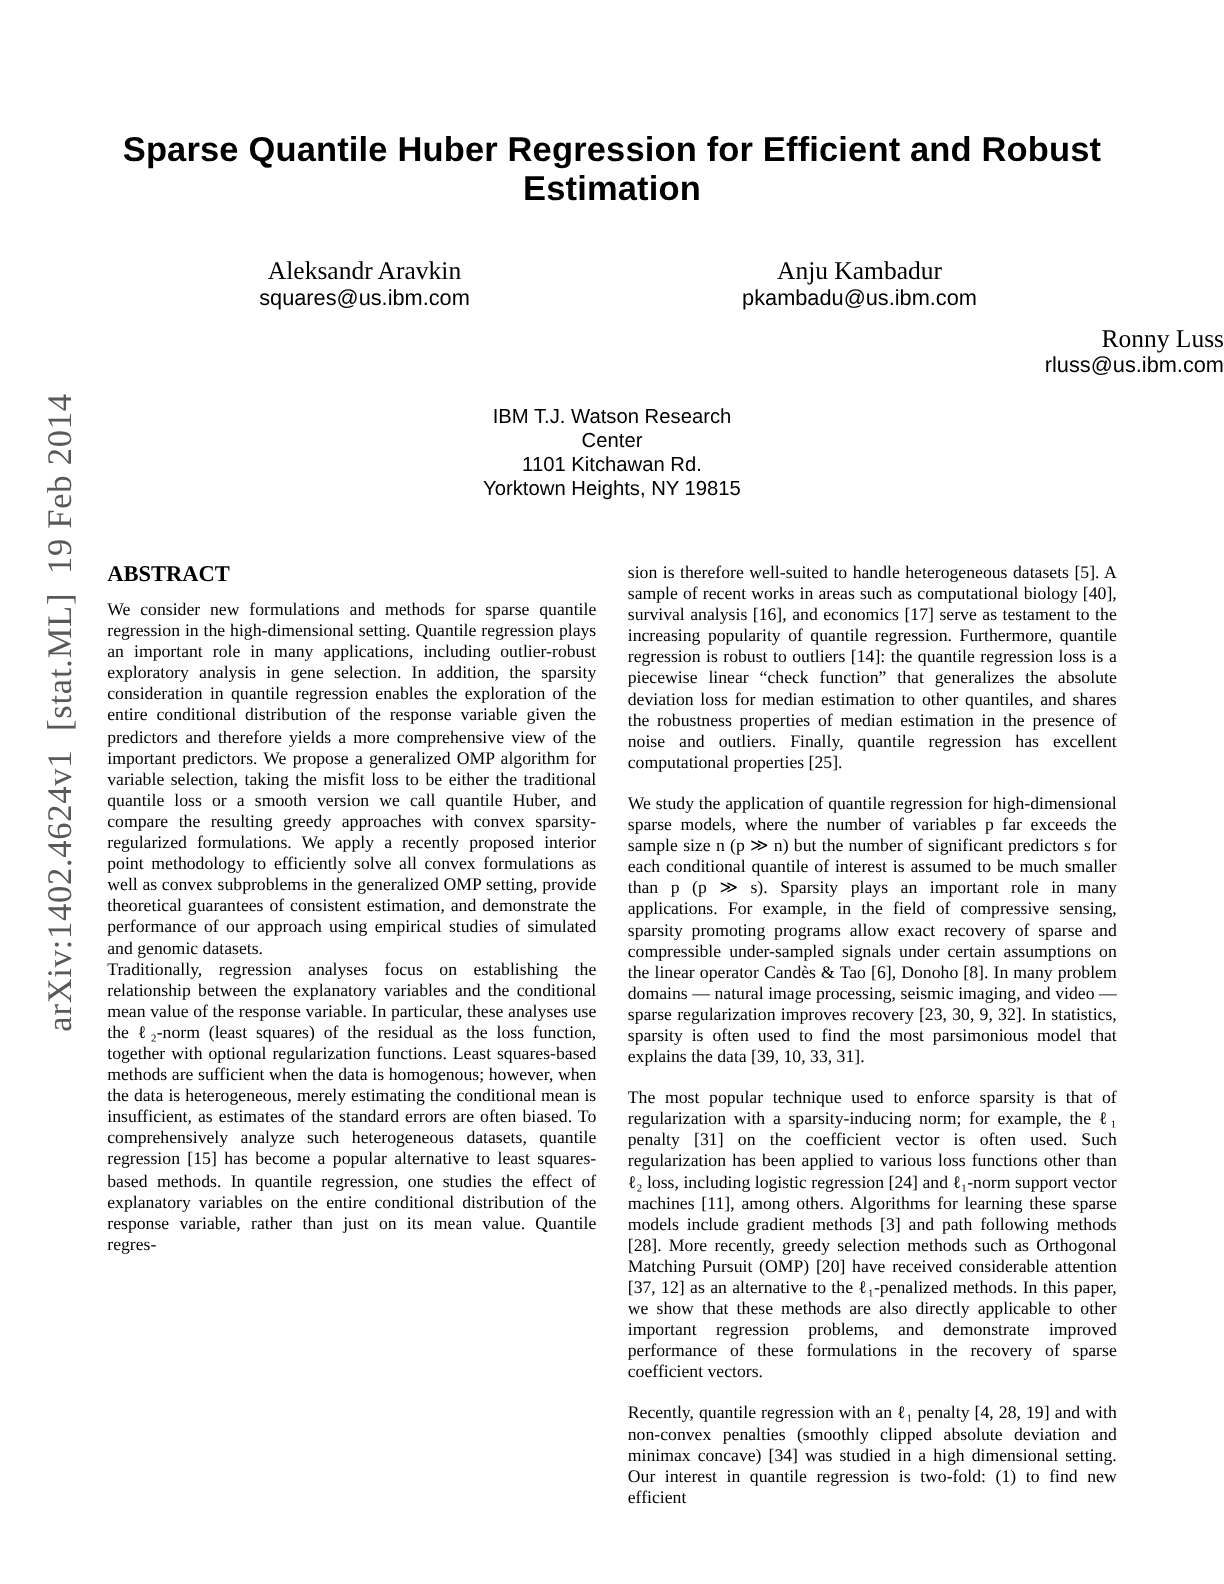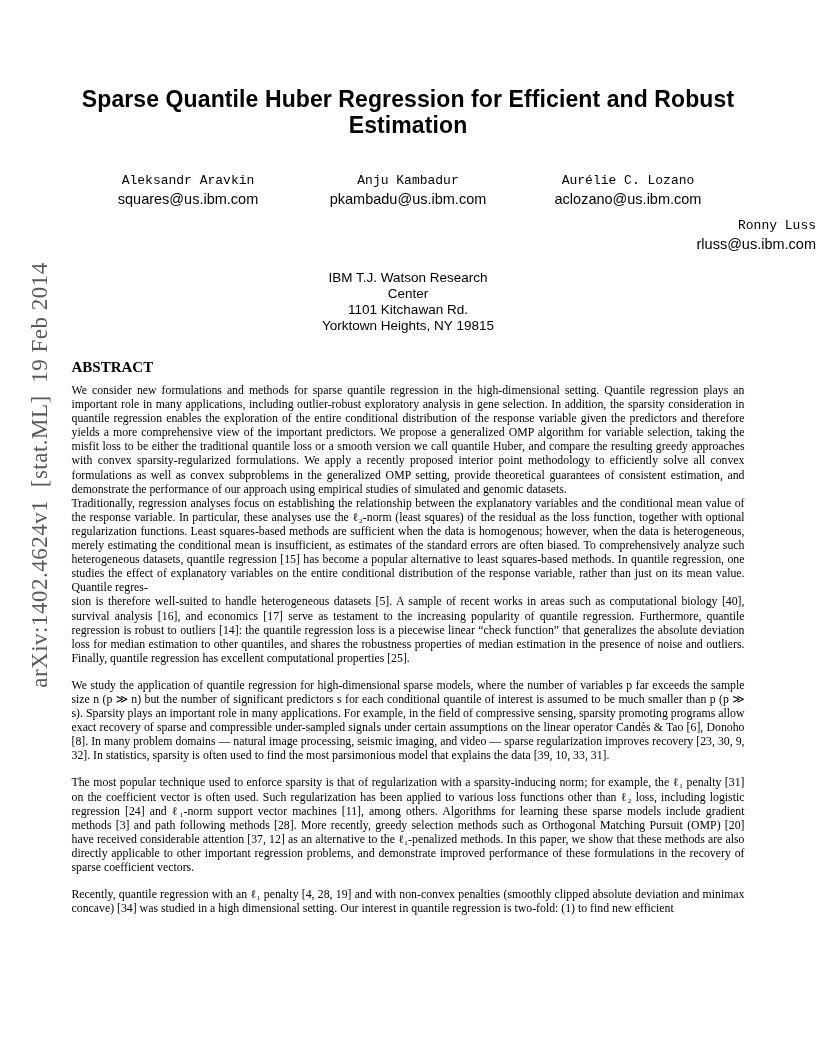--- a/index.html
+++ b/index.html
@@ -48,47 +48,47 @@
   .authors-row {
     margin: 34px auto 0;
     width: 660px;
     display: flex;
   }
   .author-col {
     flex: 1;
     text-align: center;
   }
   .author-name {
-    font-family: Liberation Mono, monospace;
-    font-size: 13px;
+    font-family: Liberation Serif, serif;
+    font-size: 17px;
     line-height: 18px;
   }
   .author-email {
     font-family: "Liberation Sans", sans-serif;
     font-size: 14.5px;
     line-height: 17px;
     margin-top: 1px;
   }
   .author-center {
     margin-top: 9px;
     text-align: right;
   }
   .affiliation {
     margin-top: 17px;
     text-align: center;
     font-family: Liberation Sans, sans-serif;
     font-size: 13.5px;
     line-height: 16px;
   }
   .columns {
-    margin: 24px auto 0;
+    margin: 40px auto 0;
     width: 673px;
     display: flex;
+    gap: 21px;
     align-items: flex-start;
-    flex-direction: column;
   }
   .column {
     flex: 1;
     min-width: 0;
     font-family: "Liberation Serif", serif;
     font-size: 11.8px;
     line-height: 14.1px;
     text-align: justify;
     hyphens: auto;
     -webkit-hyphens: auto;
@@ -126,24 +126,20 @@
 
   <div class="authors-row">
     <div class="author-col">
       <div class="author-name">Aleksandr Aravkin</div>
       <div class="author-email">squares@us.ibm.com</div>
     </div>
     <div class="author-col">
       <div class="author-name">Anju Kambadur</div>
       <div class="author-email">pkambadu@us.ibm.com</div>
     </div>
-    <div class="author-col">
-      <div class="author-name">Aurélie C. Lozano</div>
-      <div class="author-email">aclozano@us.ibm.com</div>
-    </div>
   </div>
 
   <div class="author-center">
     <div class="author-name">Ronny Luss</div>
     <div class="author-email">rluss@us.ibm.com</div>
   </div>
 
   <div class="affiliation">
     <div>IBM T.J. Watson Research</div>
     <div>Center</div>

